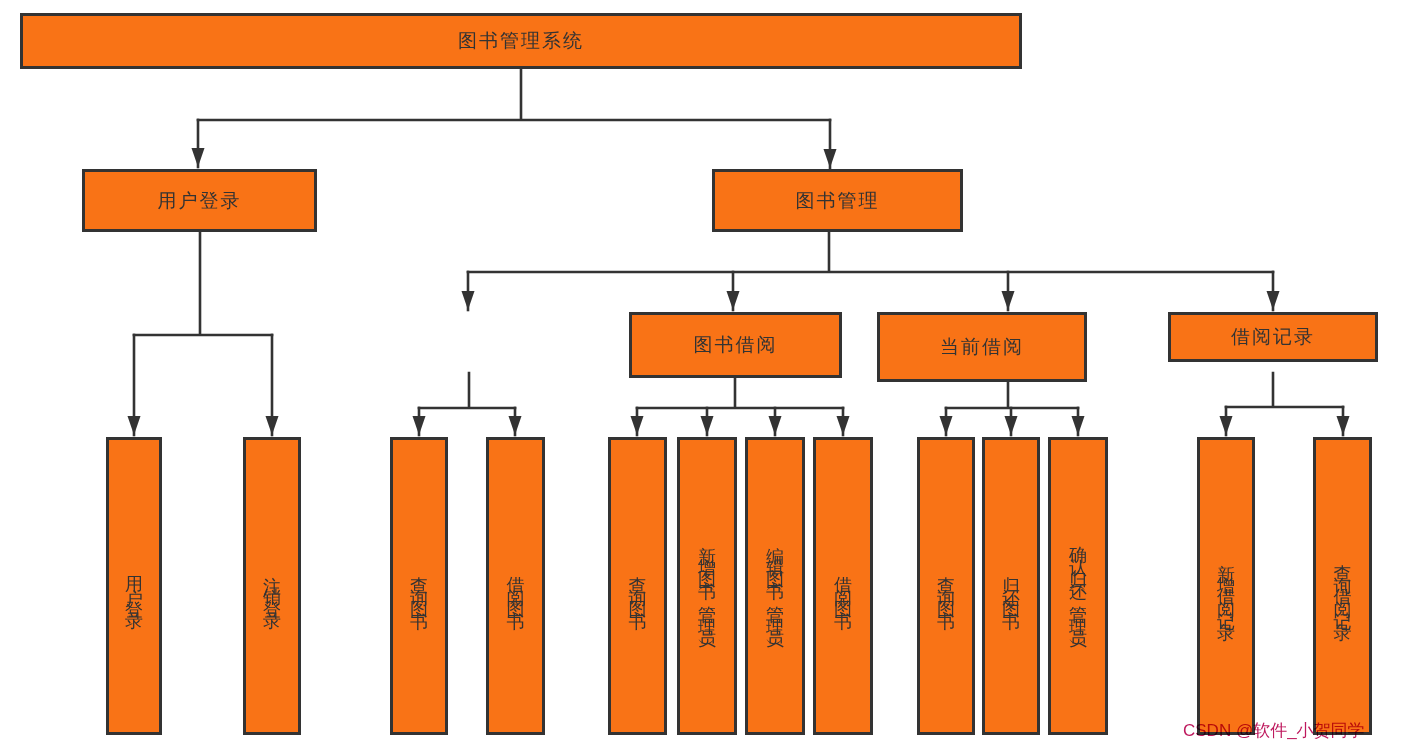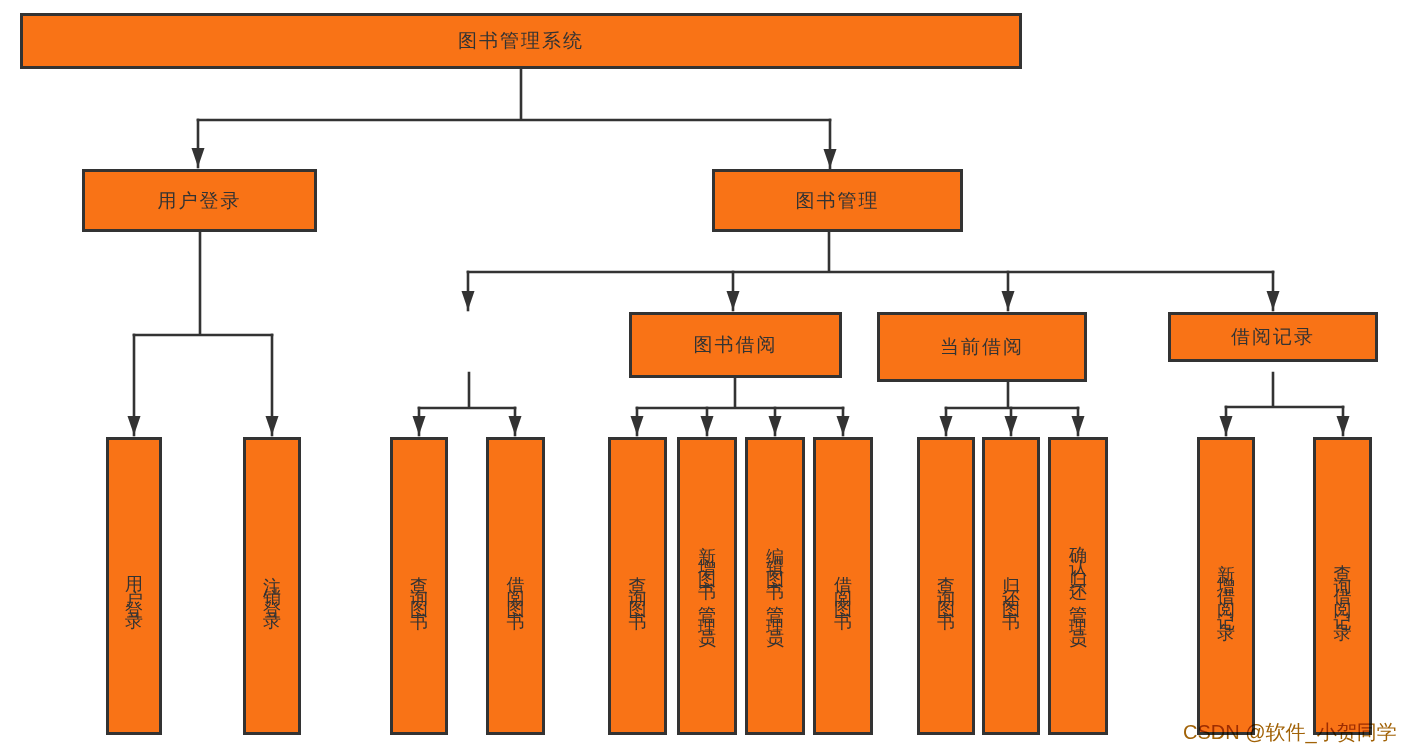--- a/index.html
+++ b/index.html
@@ -39,26 +39,26 @@
     text-orientation: upright;
     font-size: 18px;
     letter-spacing: 12px;
     line-height: 1;
     color: #333333;
   }
   .watermark {
     position: absolute;
     left: 1183px;
     top: 719px;
-    font-size: 20px;
+    font-size: 17px;
     letter-spacing: 0px;
     white-space: nowrap;
     z-index: 2;
     mix-blend-mode: multiply;
-    color: #a16207;
+    color: #be185d;
   }
 </style>
 </head>
 <body>
 
 <div class="canvas">
 
   <svg class="connectors" viewBox="0 0 1405 747" xmlns="http://www.w3.org/2000/svg">
     <defs>
       <marker id="ah" markerUnits="userSpaceOnUse" markerWidth="22" markerHeight="15" refX="19" refY="6.5" orient="auto" overflow="visible">

